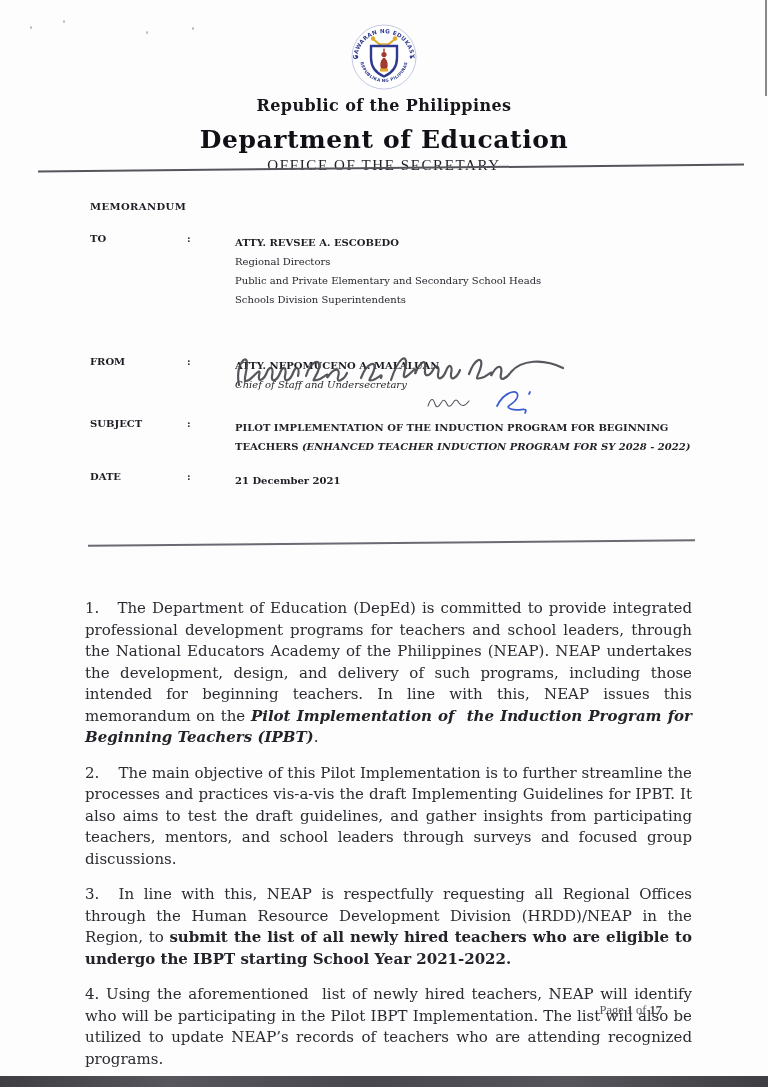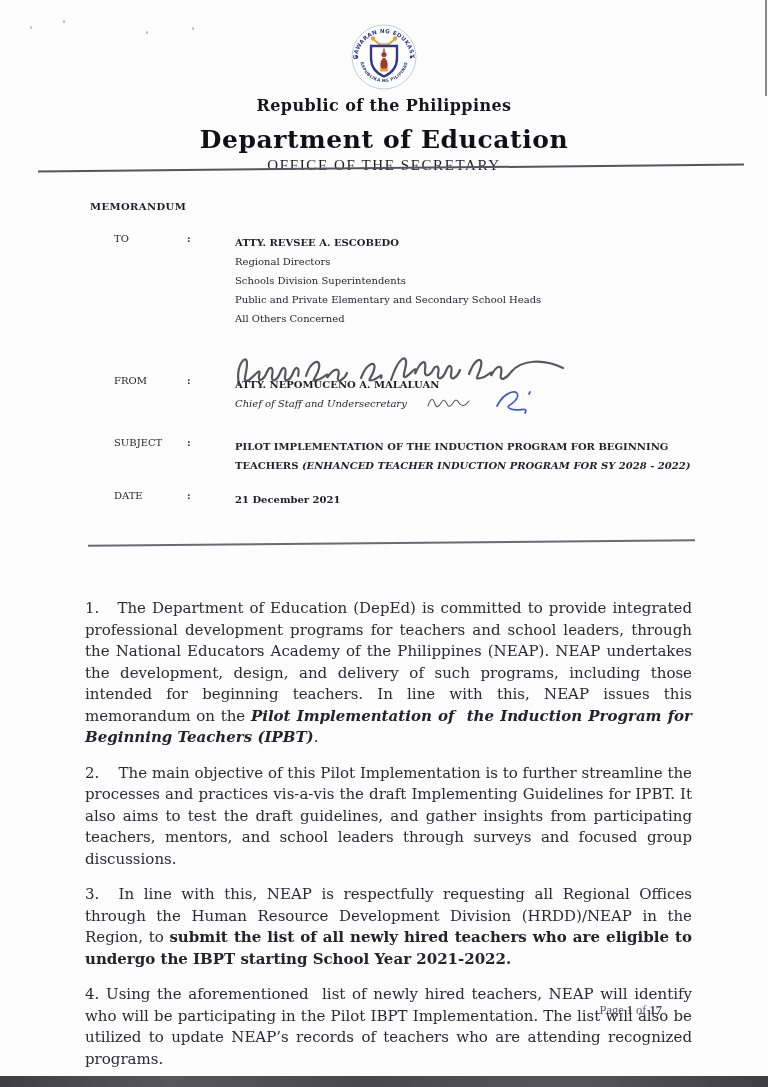--- a/index.html
+++ b/index.html
@@ -25,21 +25,21 @@
   .rule-2 { position:absolute; top:542px; left:88px; width:607px; height:1.6px; background:#6a6a72; transform:rotate(-.5deg); }
 
   
   .memo { position:absolute; left:90px; top:201px; width:612px; font-size:10px; }
   .memo-title { font-weight:bold; letter-spacing:.4px; color:#1d1d24; }
   .field-row { display:grid; grid-template-columns:97px 48px 1fr; align-items:start; }
   .row-to { margin-top:21px; }
   .row-from { margin-top:47px; }
   .row-subject { margin-top:24px; }
   .row-date { margin-top:15px; }
-  .field-label { font-weight:normal; color:#1d1d24;margin-left:24px; }
+  .field-label { font-weight:bold; color:#1d1d24; }
   .field-colon { font-weight:bold; }
   .field-content { line-height:19px; }
   .recipient-name, .from-name { font-weight:bold; color:#1d1d24; }
   .recipient-title, .from-role { font-style:italic; }
   .to-line { line-height:19px; }
   .subject-content { font-weight:bold; line-height:19px; width:462px; color:#1d1d24; }
   .date-value { font-weight:bold; color:#1d1d24; }
 
   
   .signature-main { position:absolute; left:231px; top:349px; }
@@ -111,23 +111,22 @@
   <div class="memo">
     <div class="memo-title">MEMORANDUM</div>
 
     <div class="field-row row-to">
       <div class="field-label">TO</div>
       <div class="field-colon">:</div>
       <div class="field-content">
         <div class="to-line recipient-name">ATTY. REVSEE A. ESCOBEDO</div>
         <div>
             <div class="to-line">Regional Directors</div>
+            <div class="to-line">Public and Private Elementary and Secondary School Heads</div>
             <div class="to-line">Schools Division Superintendents</div>
-            <div class="to-line">Public and Private Elementary and Secondary School Heads</div>
-            <div class="to-line">All Others Concerned</div>
           </div>
       </div>
     </div>
 
     <div class="field-row row-from">
       <div class="field-label">FROM</div>
       <div class="field-colon">:</div>
       <div class="field-content">
         <div class="from-name">ATTY. NEPOMUCENO A. MALALUAN</div>
         <div class="from-role">Chief of Staff and Undersecretary</div>

